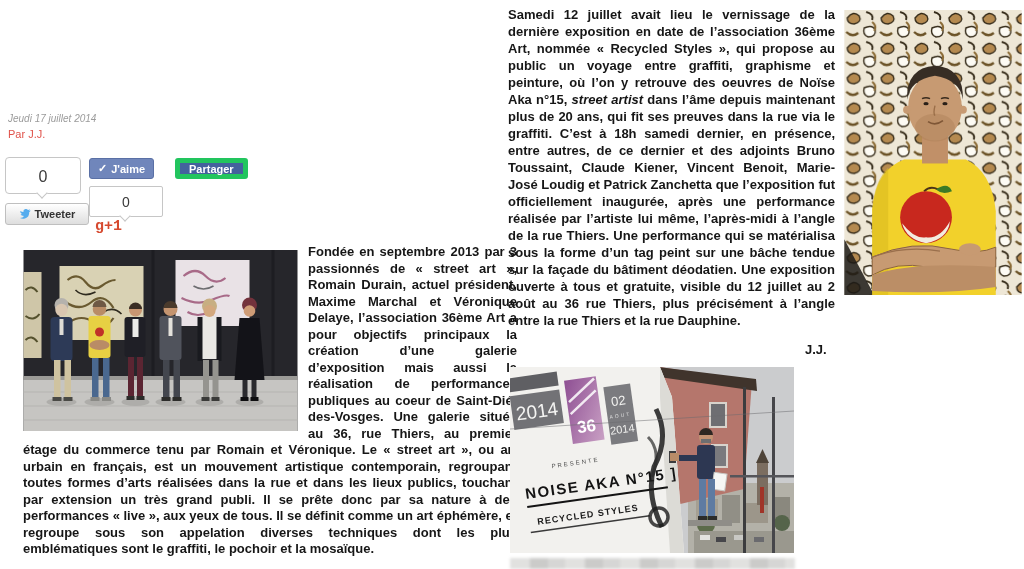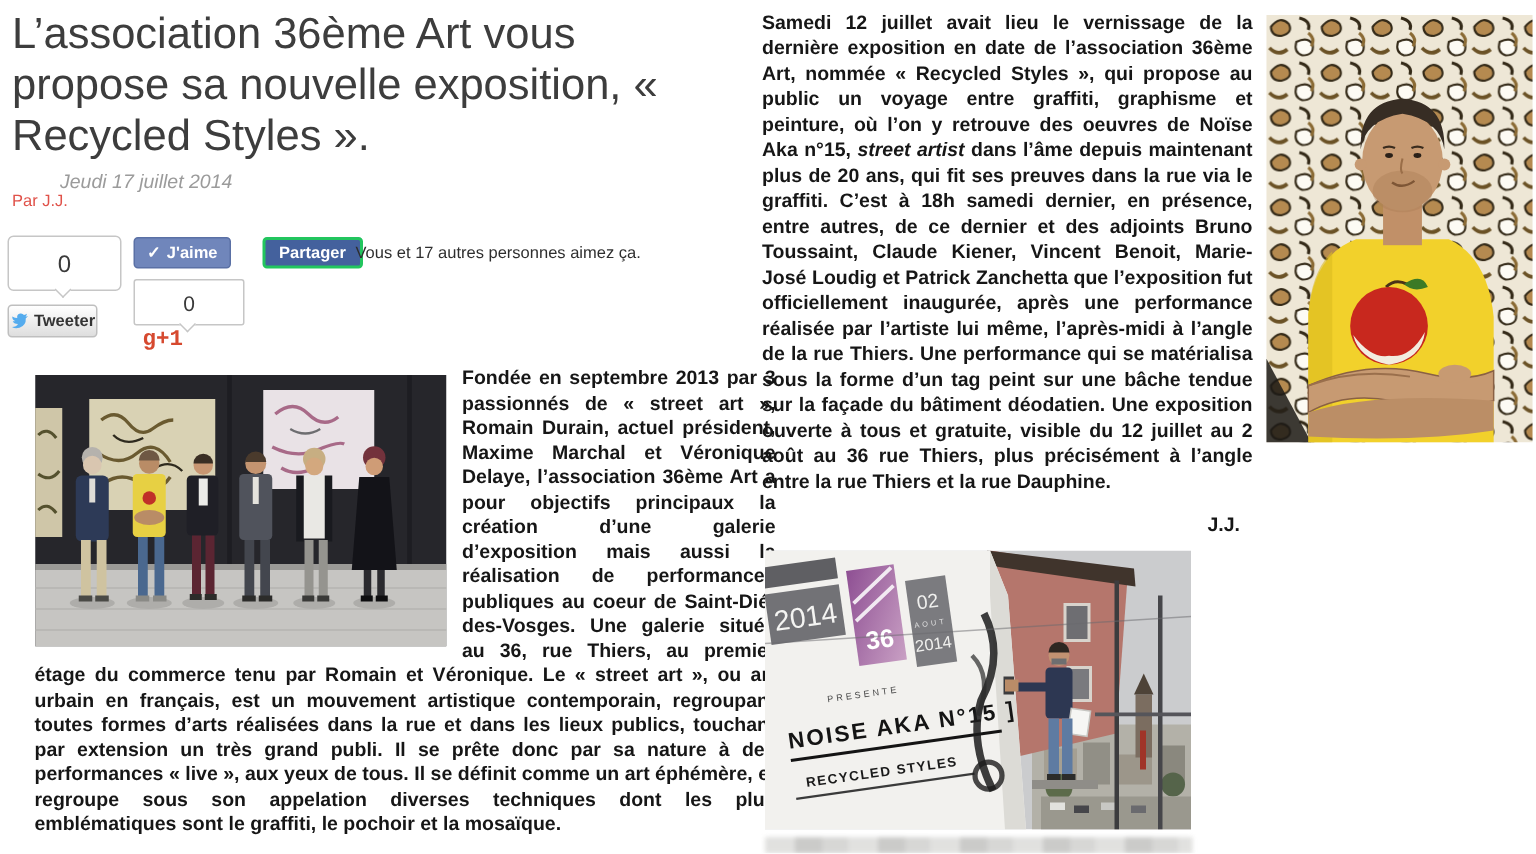--- a/index.html
+++ b/index.html
@@ -3,43 +3,43 @@
 <meta charset="utf-8">
 <style>
   * { margin:0; padding:0; box-sizing:border-box; }
   html,body { background:#ffffff; }
   .page { position:relative; width:1024px; height:569px; background:#fff; overflow:hidden;
           font-family:"Liberation Sans", sans-serif; }
 
   
   .title { position:absolute; left:8px; top:6px; width:478px;
            font-size:29px; line-height:34px; font-weight:400; color:#3d3d3d; }
-  .date  { position:absolute; left:8px; top:113px; font-size:13px; font-style:italic; color:#9b9b9b;margin-left:32px; }
+  .date  { position:absolute; left:8px; top:113px; font-size:10px; font-style:italic; color:#9b9b9b; }
   .byline{ position:absolute; left:8px; top:128px; font-size:11px; font-weight:normal; color:#e0524a; }
   .byline span { margin-right:3px; }
 
   
   .social { position:absolute; left:5px; top:155px; width:480px; height:88px; }
   .bubble { position:absolute; background:#fff; border:1px solid #c6c6c6; border-radius:4px;
             text-align:center; color:#3a3a3a; }
   .caret  { position:absolute; width:8px; height:8px; background:#fff;
             border-right:1px solid #c6c6c6; border-bottom:1px solid #c6c6c6;
             transform:rotate(45deg); }
   .tw-bubble { left:0; top:2px; width:76px; height:37px; line-height:37px; font-size:16px; }
   .tw-caret  { left:33px; top:34px; }
-  .tweet-btn { position:absolute; left:0; top:48px; height:22px; width:60px;
+  .tweet-btn { position:absolute; left:0; top:48px; height:22px; width:84px;
                border:1px solid #bfbfbf; border-radius:3px;
                background:linear-gradient(#ffffff,#dedede);
                font-family:"Liberation Sans",sans-serif; font-size:11px; font-weight:bold; color:#333;
                display:flex; align-items:center; justify-content:center; gap:3px; cursor:pointer; }
   .fb-like  { position:absolute; left:84px; top:3px; height:21px; padding:0 8px;
               background:#7086bb; border:1px solid #5a70a5; border-radius:3px;
               color:#fff; font-size:11px; font-weight:bold; display:flex; align-items:center; gap:4px; cursor:pointer; }
   .fb-share { position:absolute; left:170px; top:3px; height:21px; padding:1px 9px;
-              background:#44619d; border:2px solid #22c55e; border-radius:3px;
+              background:#44619d; border:5px solid #22c55e; border-radius:3px;
               color:#fff; font-size:11px; font-weight:bold; display:flex; align-items:center; cursor:pointer; }
   .like-status { position:absolute; left:232px; top:8px; width:240px; font-size:11px; color:#2e2e2e; }
   .gp-bubble { left:84px; top:31px; width:74px; height:31px; line-height:31px; font-size:14px; border-radius:2px; }
   .gp-caret  { left:116px; top:57px; }
   .gp-btn { position:absolute; left:90px; top:63px; background:none; border:none;
             color:#d6492f; font-family:Liberation Mono, monospace; font-weight:bold;
             font-size:15px; cursor:pointer; }
 
   
   .body-text { font-size:13px; font-weight:bold; color:#161616; text-align:justify; }
@@ -54,21 +54,20 @@
   .photo-strip  { position:absolute; left:510px; top:558px; width:285px; height:11px;
                   background:repeating-linear-gradient(90deg,#dcdcda 0 20px,#c2c2c0 20px 38px,#d0d0ce 38px 55px);
                   filter:blur(1.5px); opacity:.85; }
   i { font-style:italic; }
 </style>
 </head>
 <body>
 
 <div class="page">
 
-  <h1 class="title">L’association 36ème Art vous propose sa nouvelle exposition, « Recycled Styles ».</h1>
   <div class="date">Jeudi 17 juillet 2014</div>
   <div class="byline">
     <span>Par</span><span>J.J.</span>
   </div>
 
   <div class="social">
     <div class="bubble tw-bubble">0</div>
     <div class="caret tw-caret"></div>
     <button class="tweet-btn">
       <svg width="13" height="12" viewBox="0 0 13 12">
@@ -77,21 +76,20 @@
       <span>Tweeter</span>
     </button>
 
     <button class="fb-like">
       <span>✓</span>
       <span>J'aime</span>
     </button>
     <button class="fb-share">
       <span>Partager</span>
     </button>
-    <span class="like-status">Vous et 17 autres personnes aimez ça.</span>
 
     <div class="bubble gp-bubble">0</div>
     <div class="caret gp-caret"></div>
     <button class="gp-btn">g+1</button>
   </div>
 
   <div class="article-left">
     <svg class="photo-left" viewBox="0 0 274 181">
       <rect width="274" height="181" fill="#26262b"></rect>
       <rect x="128" y="0" width="3" height="128" fill="#1d1d22"></rect>

